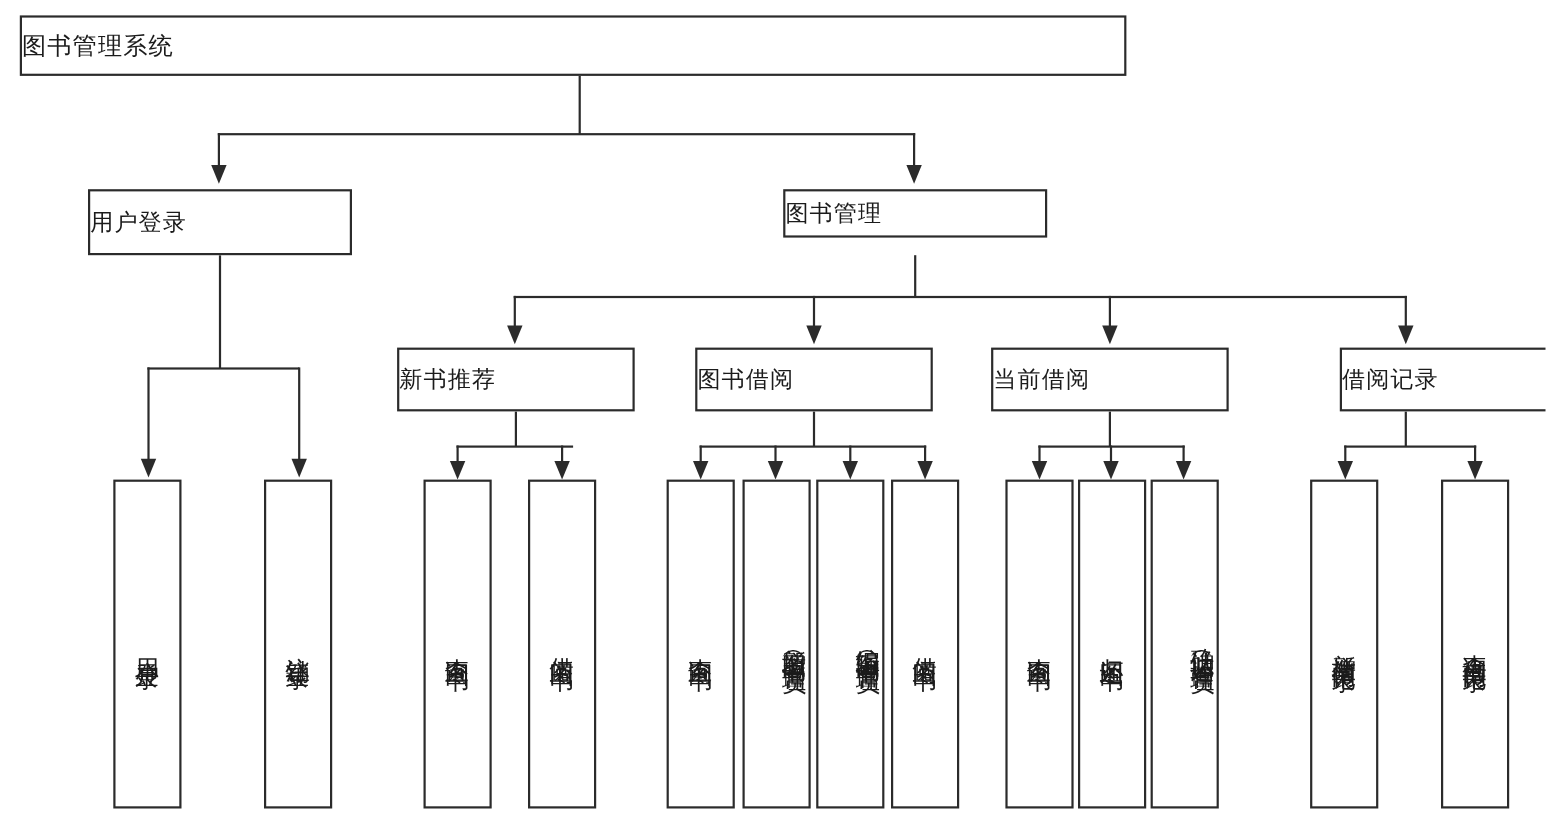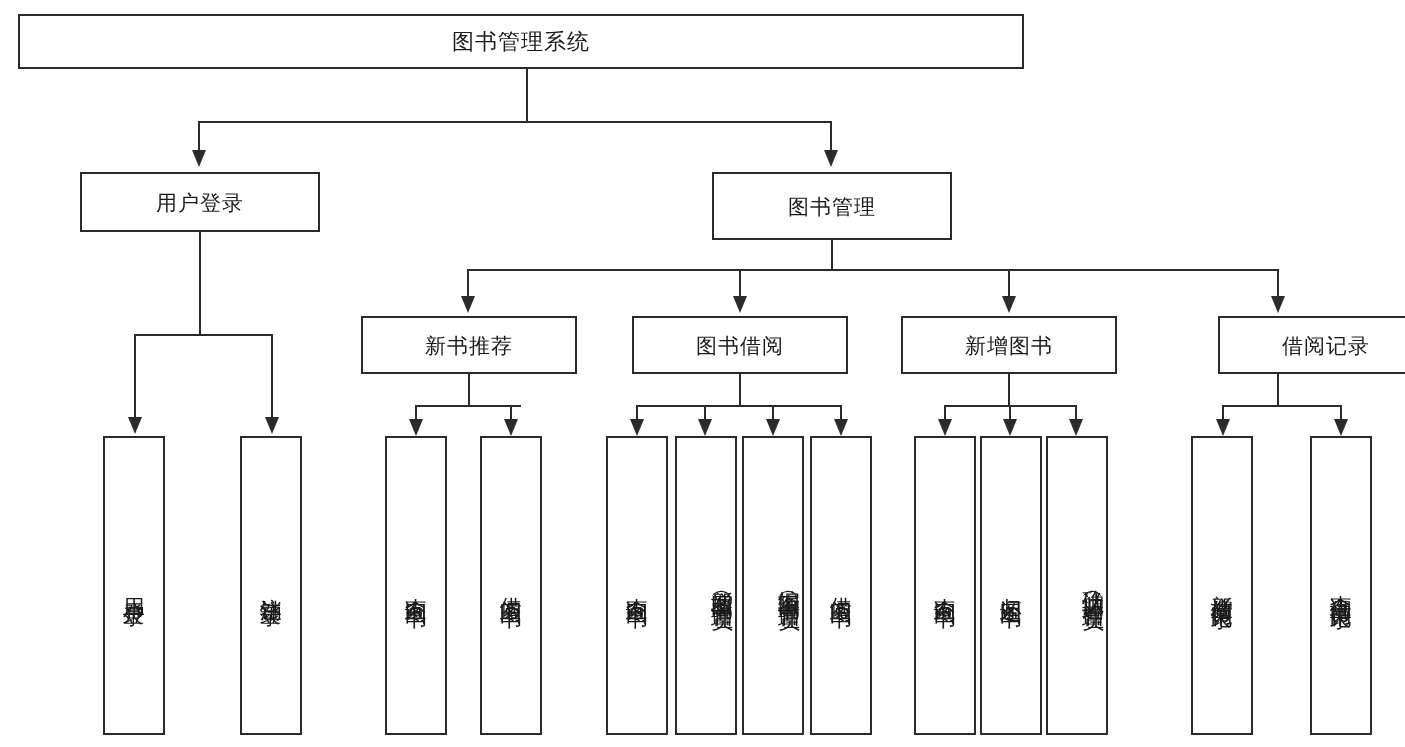--- a/index.html
+++ b/index.html
@@ -12,21 +12,21 @@
   #stage{position:relative;width:1405px;height:747px;}
 
   
   .node{
     position:absolute;
     box-sizing:border-box;
     background:#ffffff;
     border:2px solid #2b2b2b;
     display:flex;
     align-items:center;
-    justify-content:center;
+    justify-content:flex-start;
     color:#1b1b1b;
     letter-spacing:1px;
     z-index:3;
   }
   .node.h{                 
     font-size:21px;
     line-height:1;
   }
   .node.root{font-size:22px;}
   .node.v{                 
@@ -84,21 +84,21 @@
 
   <div class="ln v" style="left:198px;top:121px;width:2px;height:32px;"></div>
   <div class="arrow" style="left:192px;top:150px;"></div>
   <div class="ln v" style="left:830px;top:121px;width:2px;height:32px;"></div>
   <div class="arrow" style="left:824px;top:150px;"></div>
 
   <div class="node h" style="left:80px;top:172px;width:240px;height:60px;">
     <span>用户登录</span>
   </div>
 
-  <div class="node h" style="left:712px;top:172px;width:240px;height:68px;">
+  <div class="node h" style="left:712px;top:172px;width:240px;height:44px;">
     <span>图书管理</span>
   </div>
 
   <div class="ln v" style="left:199px;top:232px;width:2px;height:103px;"></div>
   <div class="ln h" style="left:134px;top:334px;width:138px;height:2px;"></div>
   <div class="ln v" style="left:134px;top:334px;width:2px;height:85px;"></div>
   <div class="arrow" style="left:128px;top:417px;"></div>
   <div class="ln v" style="left:271px;top:334px;width:2px;height:85px;"></div>
   <div class="arrow" style="left:265px;top:417px;"></div>
 
@@ -117,21 +117,21 @@
   <div class="ln v" style="left:1277px;top:269px;width:2px;height:30px;"></div>
   <div class="arrow" style="left:1271px;top:296px;"></div>
 
   <div class="node h" style="left:632px;top:316px;width:216px;height:58px;">
     <span>图书借阅</span>
   </div>
   <div class="node h" style="left:361px;top:316px;width:216px;height:58px;">
     <span>新书推荐</span>
   </div>
   <div class="node h" style="left:901px;top:316px;width:216px;height:58px;">
-    <span>新增图书</span>
+    <span>当前借阅</span>
   </div>
   <div class="node h" style="left:1170px;top:316px;width:216px;height:58px;margin-left:48px;">
     <span>借阅记录</span>
   </div>
 
   <div class="ln v" style="left:468px;top:374px;width:2px;height:32px;"></div>
   <div class="ln h" style="left:415px;top:405px;width:106px;height:2px;"></div>
   <div class="ln v" style="left:415px;top:405px;width:2px;height:16px;"></div>
   <div class="arrow" style="left:409px;top:419px;"></div>
   <div class="ln v" style="left:510px;top:405px;width:2px;height:16px;"></div>

